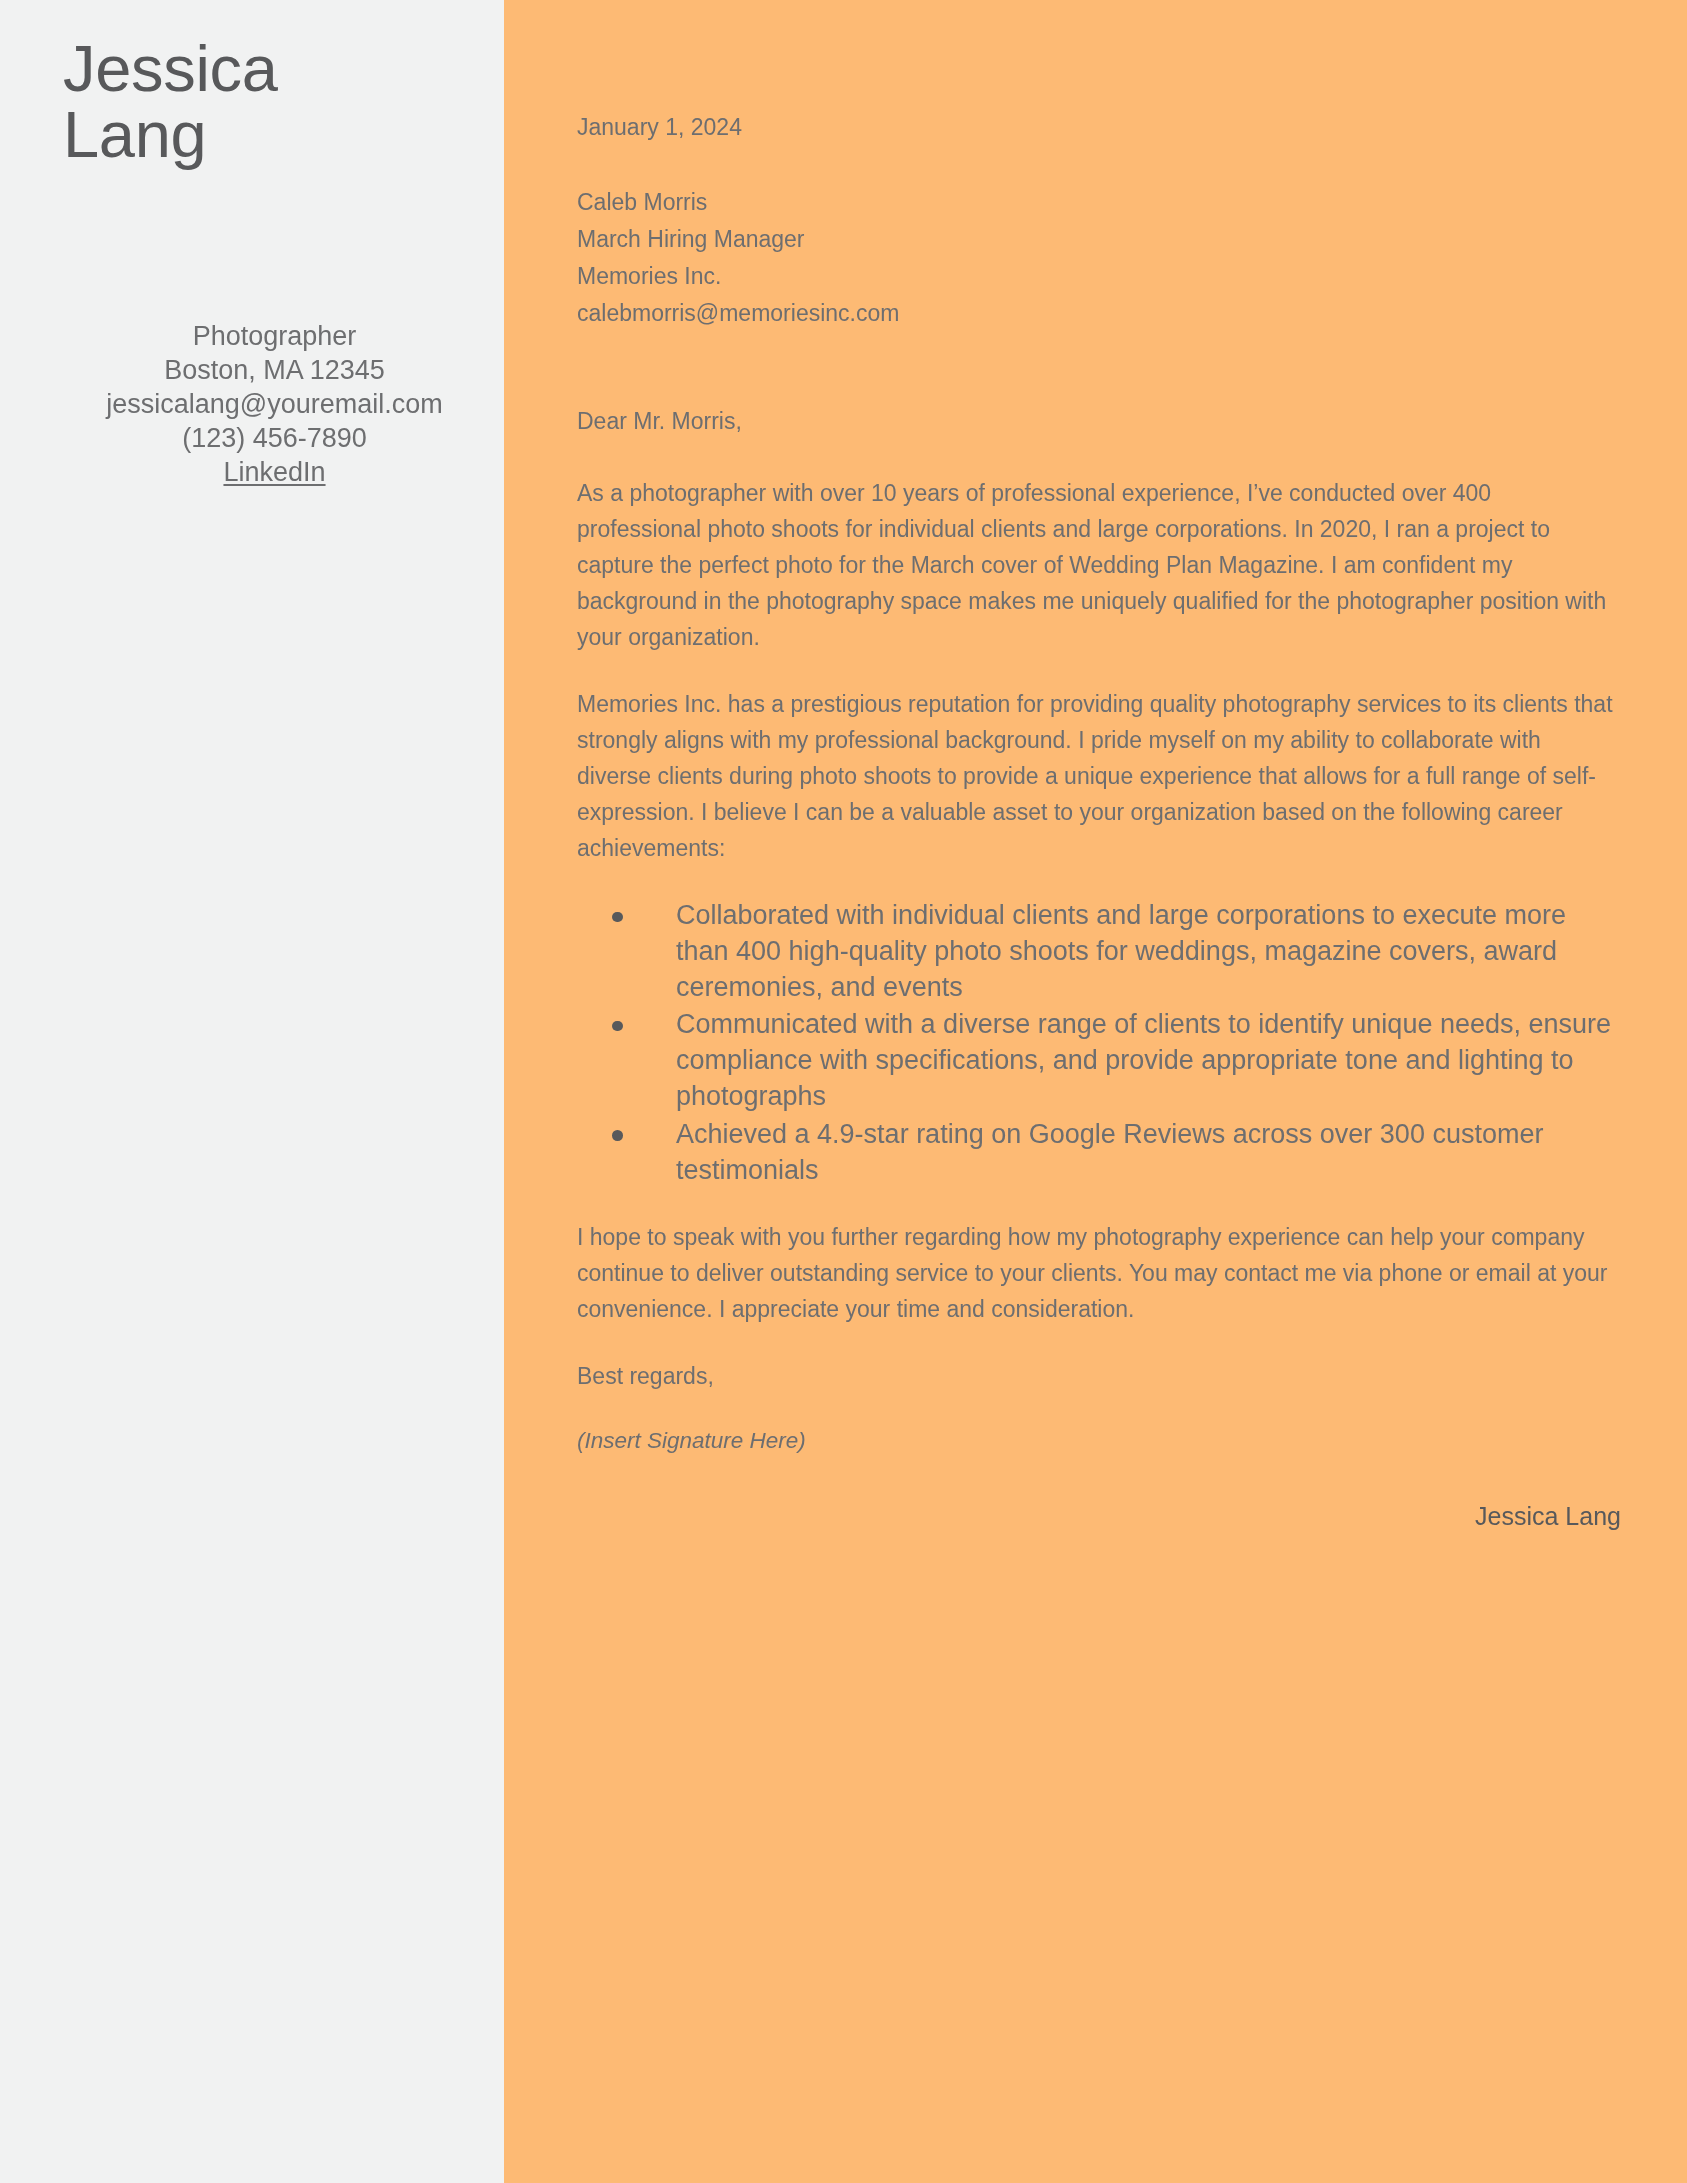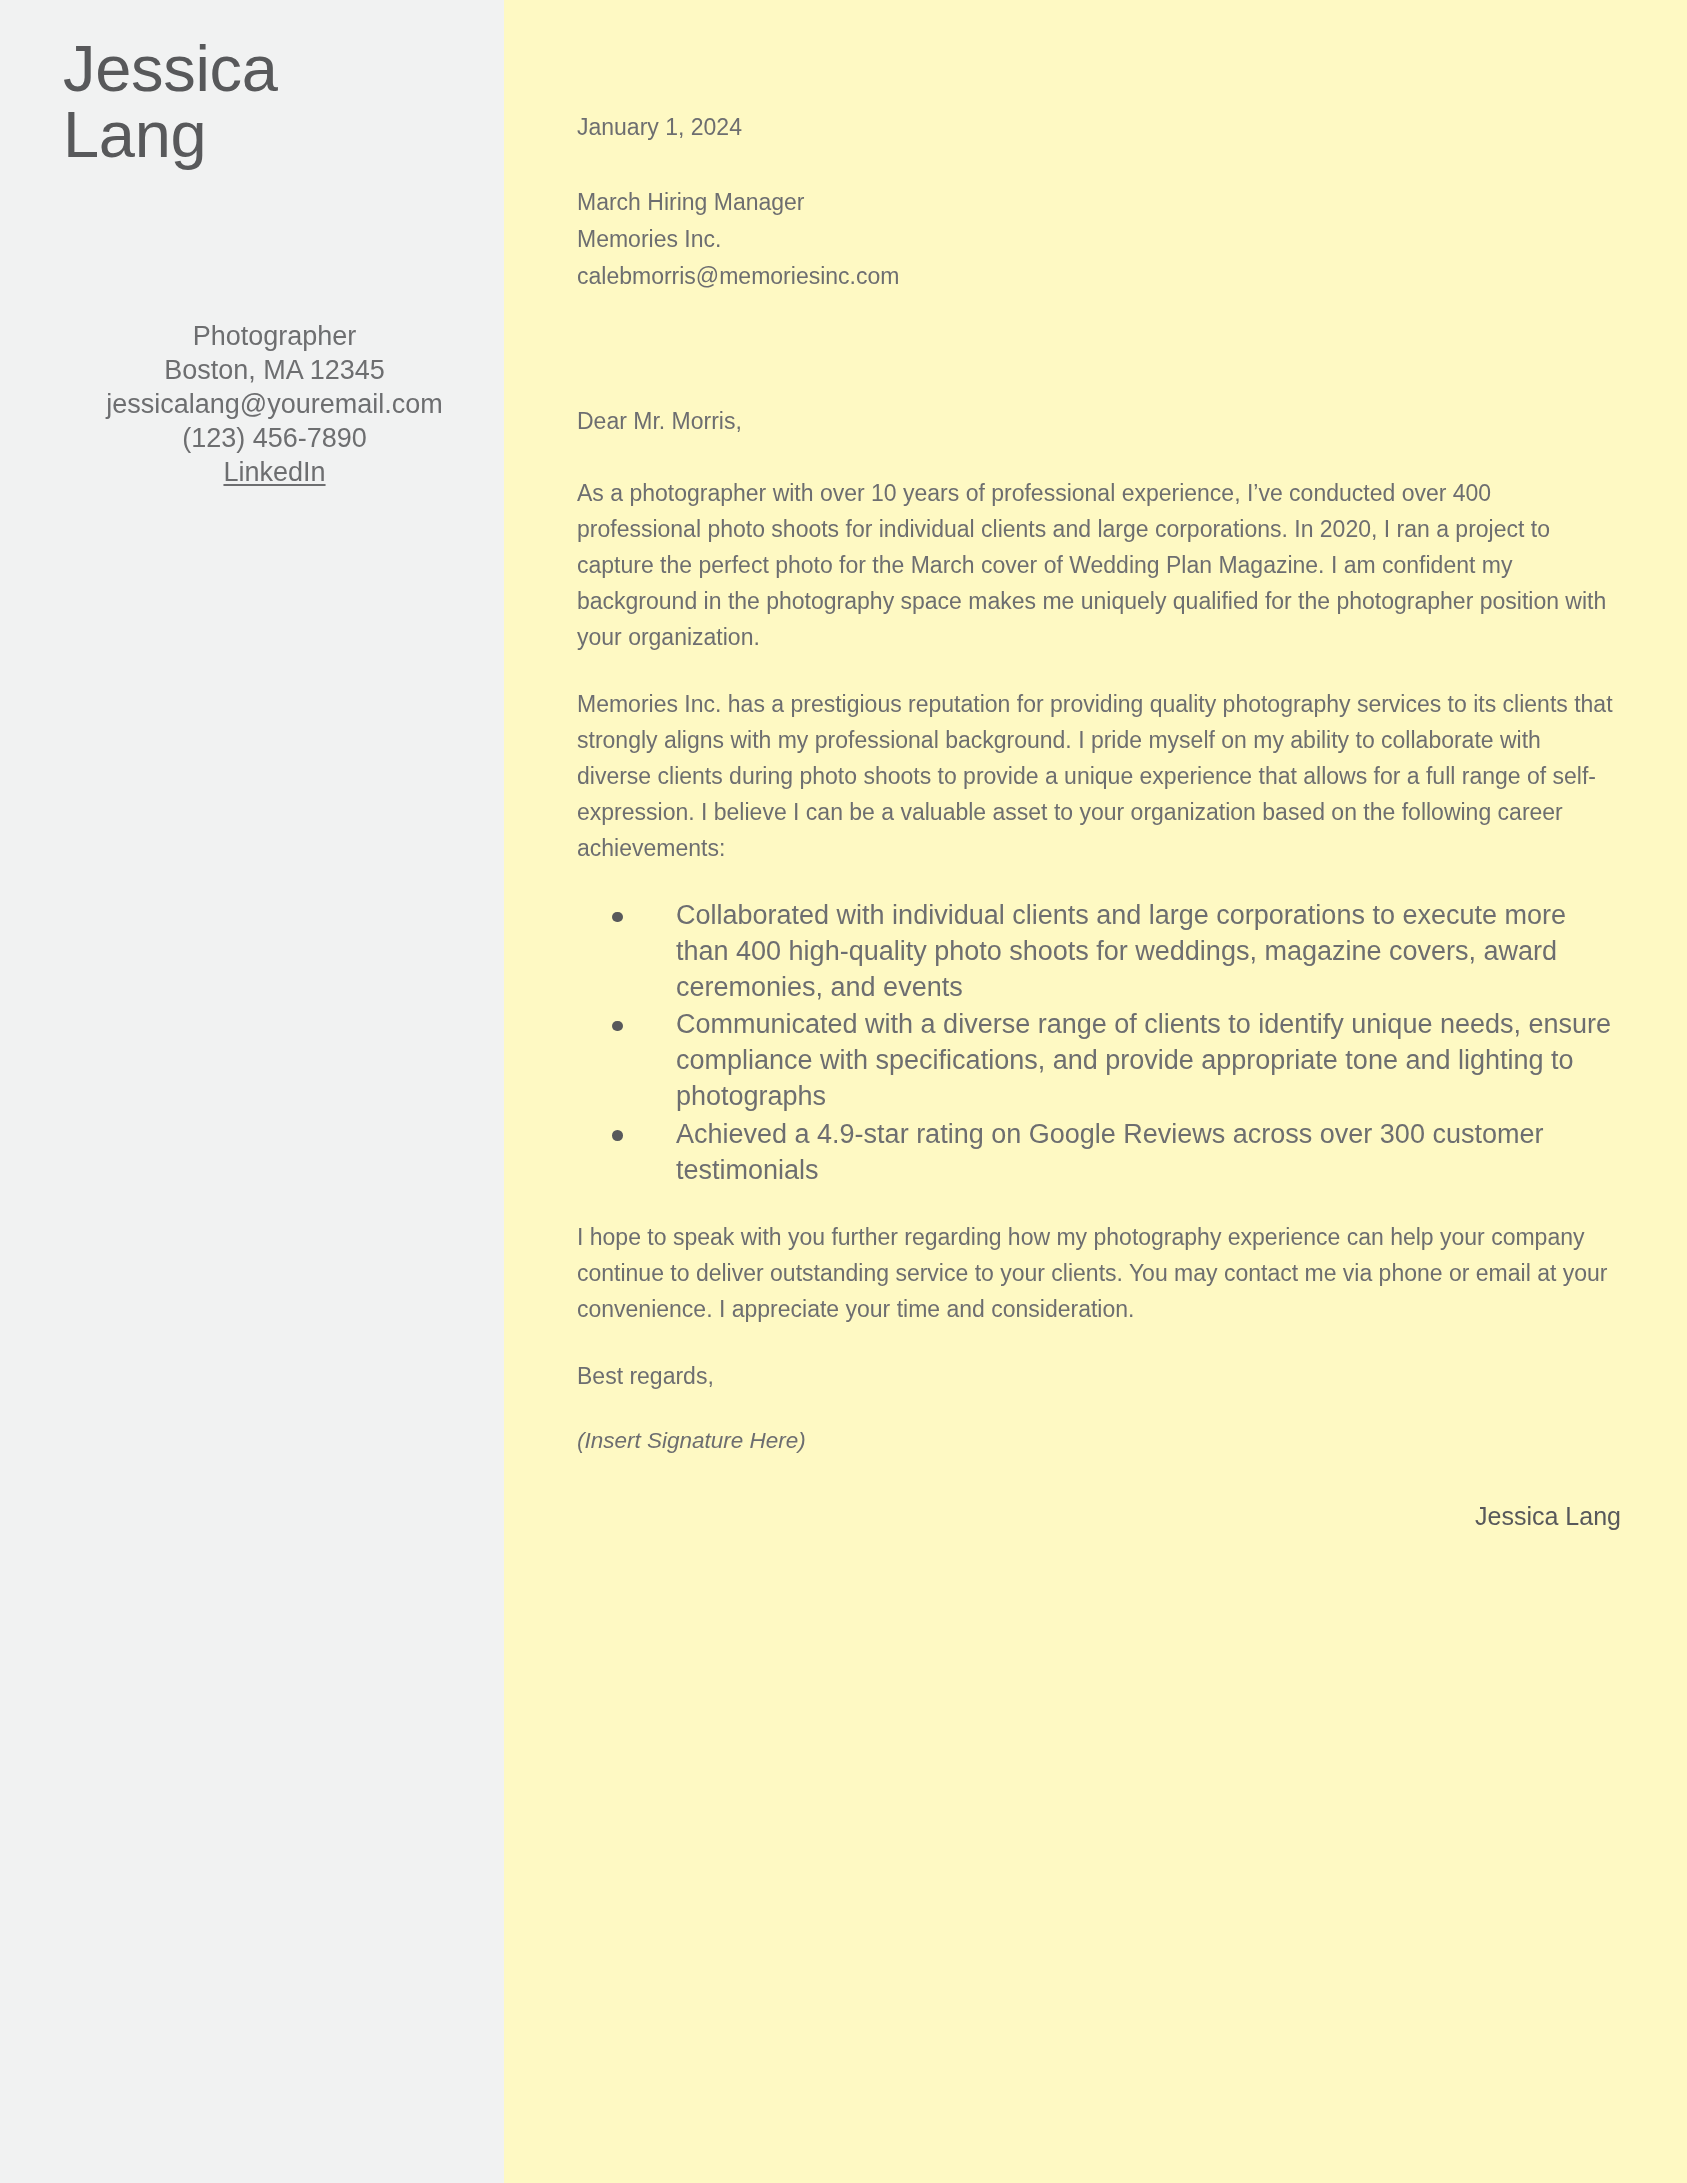--- a/index.html
+++ b/index.html
@@ -11,21 +11,21 @@
     width: 1687px;
     height: 2183px;
     font-family: "Liberation Sans", sans-serif;
     -webkit-font-smoothing: antialiased;
   }
 
   .page {
     position: relative;
     width: 1687px;
     height: 2183px;
-    background: #fef9c3;
+    background: #fdba74;
     overflow: hidden;
   }
 
   
   .sidebar {
     position: absolute;
     left: 0;
     top: 0;
     width: 504px;
     height: 2183px;
@@ -196,20 +196,21 @@
       <span class="contact-line link">LinkedIn</span>
     </div>
 
   </div>
 
   <div class="letter">
 
     <div class="date">January 1, 2024</div>
 
     <div class="recipient">
+      <span>Caleb Morris</span>
       <span>March Hiring Manager</span>
       <span>Memories Inc.</span>
       <span>calebmorris@memoriesinc.com</span>
     </div>
 
     <div class="salutation">Dear Mr. Morris,</div>
 
     <div class="body-flow">
 
       <p class="para">As a photographer with over 10 years of professional experience, I’ve conducted over 400 professional photo shoots for individual clients and large corporations. In 2020, I ran a project to capture the perfect photo for the March cover of Wedding Plan Magazine. I am confident my background in the photography space makes me uniquely qualified for the photographer position with your organization.</p>

